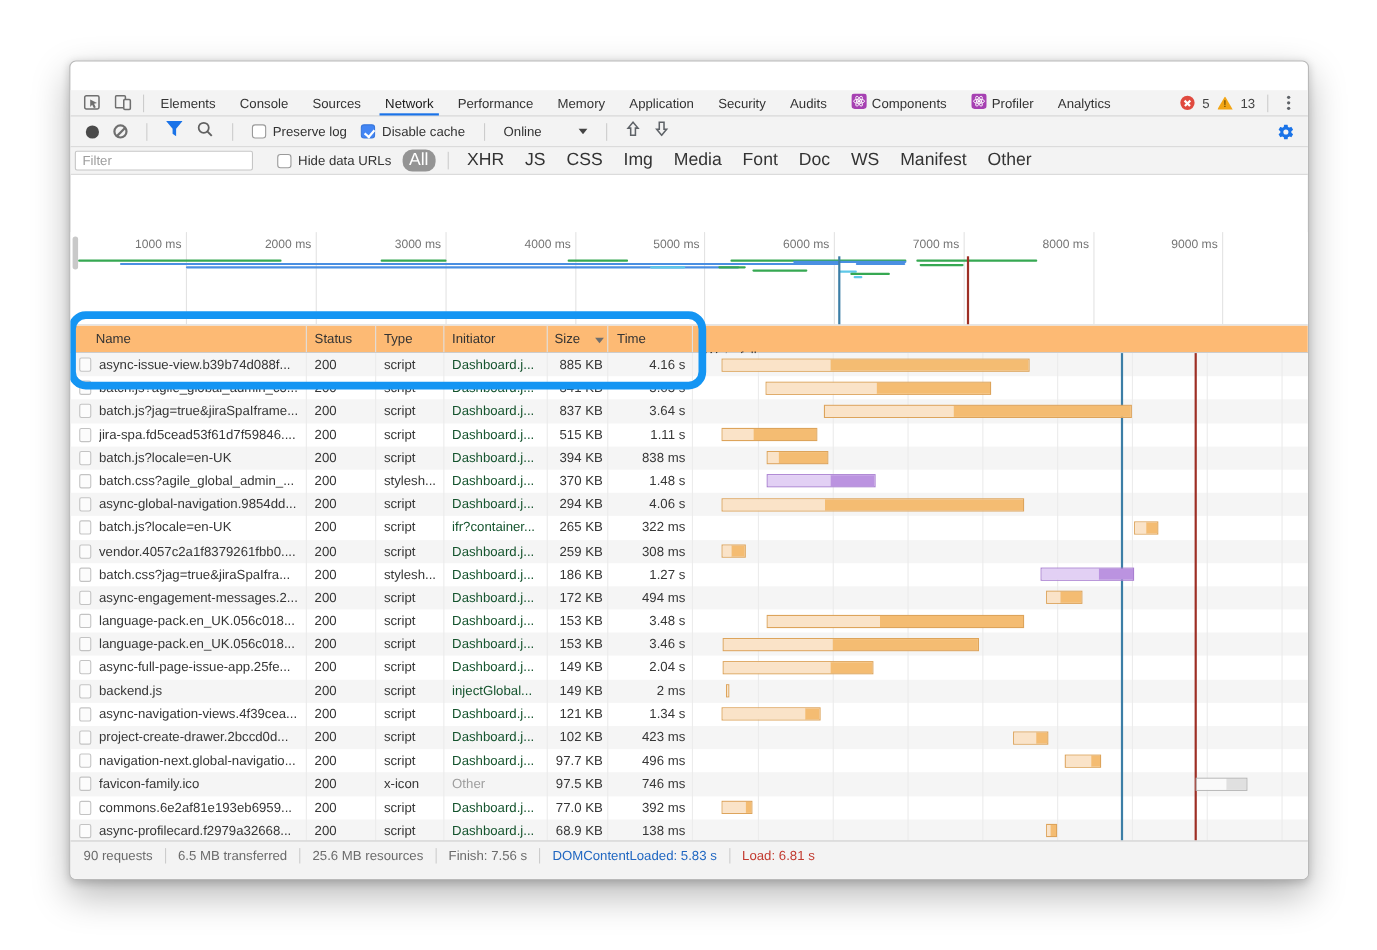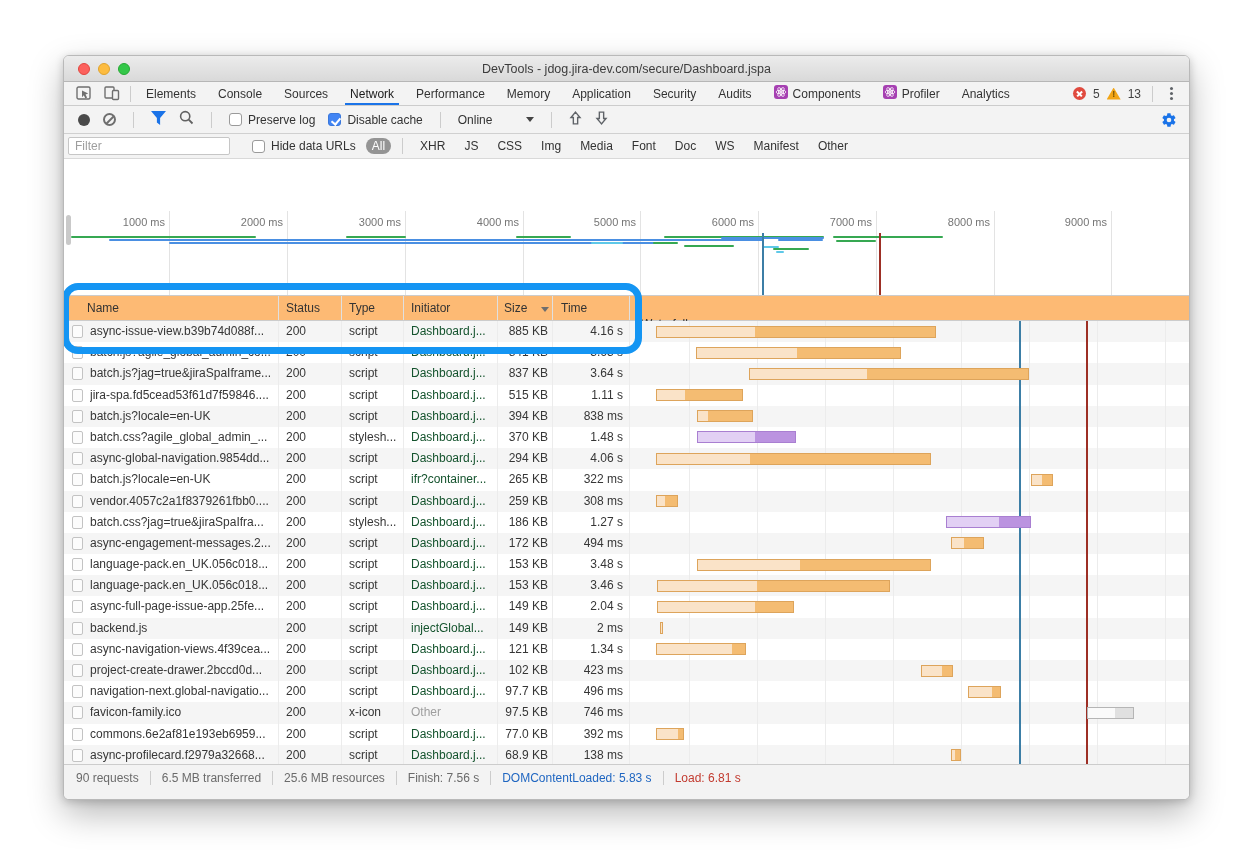--- a/index.html
+++ b/index.html
@@ -51,21 +51,21 @@
   .cb.on::after { content:""; position:absolute; left:4px; top:1.5px; width:4px; height:7px;
     border:solid #fff; border-width:0 2px 2px 0; transform:rotate(40deg); }
   .caret { width:0; height:0; border-left:4px solid transparent; border-right:4px solid transparent; border-top:5px solid #444; margin-left:28px; }
   .gear-right { margin-left:auto; margin-right:12px; display:flex; align-items:center; }
   
   .filterbar { position:absolute; left:0; top:78px; right:0; height:25px; background:#f3f3f3;
     border-bottom:1px solid #d9d9d9; display:flex; align-items:center; gap:10px; padding-left:4px; }
   .filter-input { width:162px; height:18px; border:1px solid #c6c6c6; border-radius:2px; background:#fff;
     font-size:12px; padding:0 6px; color:#333; font-family:"Liberation Sans",sans-serif; }
   .filter-input::placeholder { color:#9e9e9e; }
-  .pill { font-size:12px; color:#333; padding:1px 6px; border-radius:9px; cursor:default; }
+  .pill { font-size:16px; color:#333; padding:1px 6px; border-radius:9px; cursor:default; }
   .pill.active { background:#949494; color:#fff; }
   .pills { display:flex; align-items:center; gap:7px; }
   
   .optrow { position:absolute; left:0; right:0; height:26px; background:#f3f3f3; display:flex; align-items:center; padding-left:11px; border-bottom:1px solid #e4e4e4; }
   .optrow .right { position:absolute; left:571px; }
   
   .overview { position:absolute; left:0; top:155px; right:0; height:85px; background:#fff; border-bottom:1px solid #ccc; overflow:hidden; }
   .ov-grid { position:absolute; top:0; bottom:0; width:1px; background:#e3e3e3; }
   .ov-tick { position:absolute; top:5px; font-size:11px; color:#757575; transform:translateX(-100%); }
   .ov-bar { position:absolute; height:2.4px; border-radius:1px; }
@@ -107,28 +107,20 @@
   .st-sep { width:1px; height:14px; background:#ccc; margin-top:1px; }
   
   .highlight { position:absolute; left:-2px; top:227px; width:580px; height:71px;
     border:7px solid #1495f3; border-radius:16px; z-index:50; pointer-events:none; }
 </style>
 </head>
 <body>
 
 <div class="window">
 
-  <div class="titlebar">
-    <div class="lights">
-      <span class="light red"></span>
-      <span class="light yellow"></span>
-      <span class="light green"></span>
-    </div>
-    <span class="title">DevTools - jdog.jira-dev.com/secure/Dashboard.jspa</span>
-  </div>
 
   <div class="tabbar">
     <span class="tbicon">
       <svg width="16" height="15" viewBox="0 0 16 15">
           <rect x="1" y="1" width="13" height="12" rx="1.5" fill="none" stroke="#6f6f6f" stroke-width="1.4"></rect>
           <path d="M6 4.5l6.2 3.1-2.7.8 1.6 3.1-1.7.9-1.6-3.1-1.8 2z" fill="#6f6f6f"></path>
         </svg>
     </span>
     <span class="tbicon">
       <svg width="16" height="15" viewBox="0 0 16 15">

